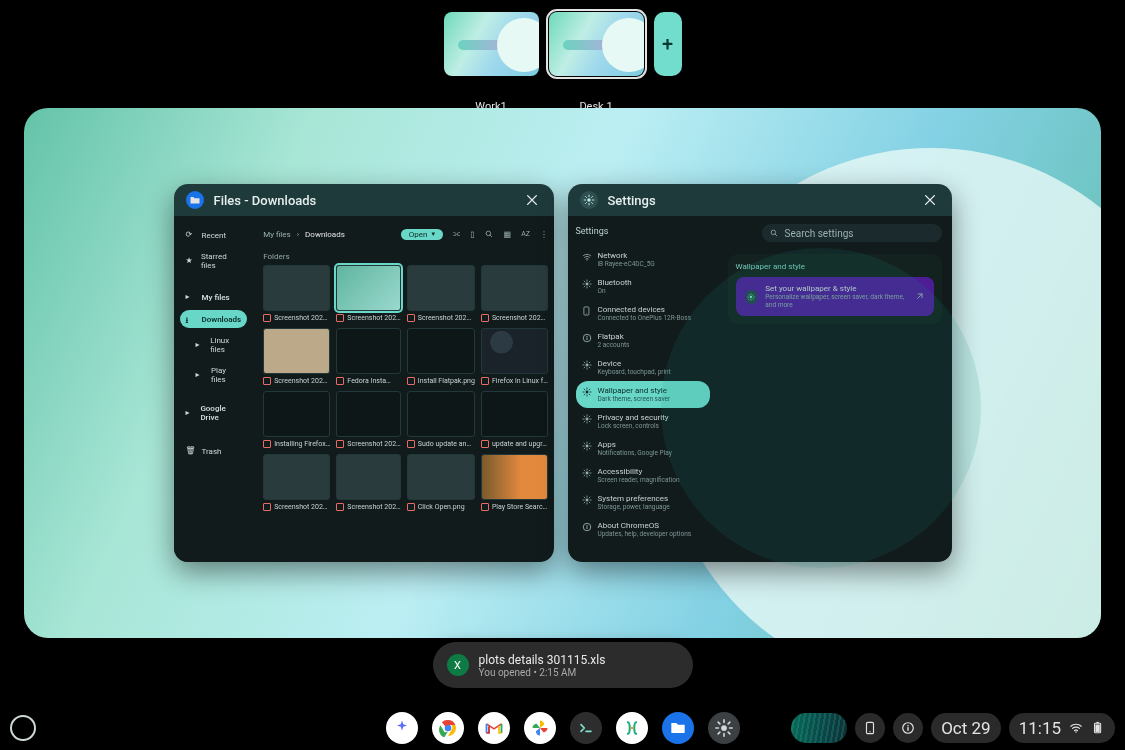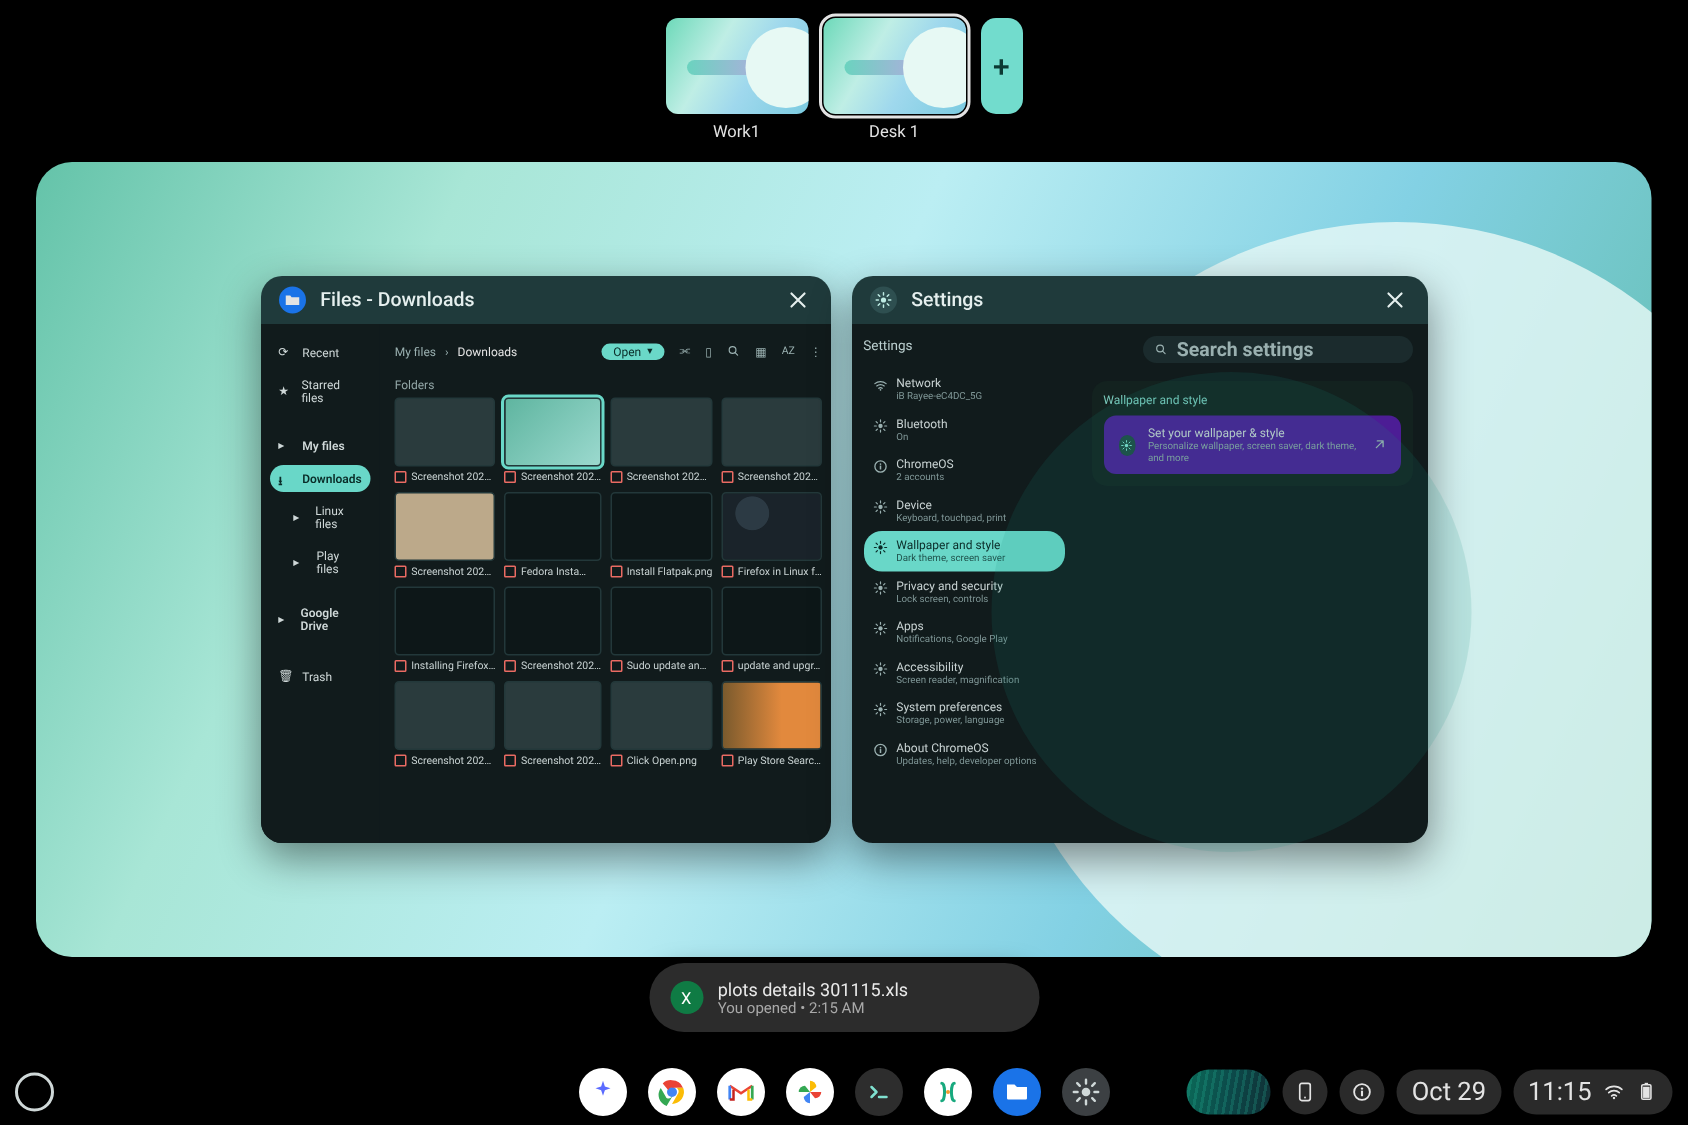--- a/index.html
+++ b/index.html
@@ -11,21 +11,21 @@
     overflow: hidden;
     position: relative;
   }
   
   .desk-strip {
     position: absolute;
     top: 12px; left: 0; right: 0;
     display: flex; justify-content: center; gap: 10px;
   }
   .desk-thumb {
-    display: flex; flex-direction: column; align-items: center; gap: 5px;
+    display: flex; flex-direction: column; align-items: center; gap: 24px;
   }
   .desk-thumb .thumb {
     width: 95px; height: 64px; border-radius: 8px;
     background: linear-gradient(120deg,#6dd9b9 0%,#bfeee5 35%,#9fd8ed 60%,#7bcbe0 100%);
     position: relative; overflow: hidden;
   }
   .desk-thumb .thumb::after{
     content:""; position:absolute; right:-12px; top:6px;
     width:54px; height:54px; border-radius:50%;
     background:#e7f9f4;
@@ -119,21 +119,21 @@
   .s-item{ display:flex; align-items:flex-start; gap:6px; padding:5px 6px; border-radius:12px;}
   .s-item.active{ background:#69d7c8; color:#0a2c28;}
   .s-item .si{ width:10px; height:10px; margin-top:1px; flex:none;}
   .s-item .txt{ display:flex; flex-direction:column;}
   .s-item .t1{ font-size:8px; color:inherit;}
   .s-item .t2{ font-size:6.5px; color:#7f9696;}
   .s-item.active .t2{ color:#0a2c28cc;}
   .settings-main{ flex:1; padding:8px 10px;}
   .search-pill{ height:18px; border-radius:9px; background:#1b2b2d; display:flex; align-items:center; gap:6px; padding:0 8px; width:180px; margin-left:auto;}
   .search-pill svg{ width:9px; height:9px; color:#9ab0b0;}
-  .search-pill .ph{ font-size:13px; color:#9ab0b0;font-weight:bold;}
+  .search-pill .ph{ font-size:10px; color:#9ab0b0;}
   .panel{ margin-top:12px; border-radius:10px; background:#13221f; padding:8px;}
   .panel-title{ font-size:8px; color:#79c9bb; margin-bottom:6px;}
   .panel-row{ background:#4c1d95; border-radius:8px; padding:7px 10px; display:flex; align-items:center; gap:8px;}
   .panel-row .chip{ width:14px; height:14px; border-radius:50%; background:#1f4a43; display:flex; align-items:center; justify-content:center;}
   .panel-row .chip svg{width:8px;height:8px;color:#7fe0cf;}
   .panel-row .rt{ display:flex; flex-direction:column;}
   .panel-row .rt1{ font-size:8px;}
   .panel-row .rt2{ font-size:6.5px; color:#88a3a3;}
   .panel-row .ext{ margin-left:auto;}
   
@@ -458,25 +458,36 @@
                   </svg>
                 </span>
                 <span class="txt">
                   <span class="t1">Bluetooth</span>
                   <span class="t2">On</span>
                 </span>
               </div>
               <div class="s-item">
                 <span class="si">
                   <svg viewBox="0 0 16 16" width="10" height="10" color="#9ab0b0">
+                    <use href="#ic-phone"></use>
+                  </svg>
+                </span>
+                <span class="txt">
+                  <span class="t1">Connected devices</span>
+                  <span class="t2">Connected to OnePlus 12R-Boss</span>
+                </span>
+              </div>
+              <div class="s-item">
+                <span class="si">
+                  <svg viewBox="0 0 16 16" width="10" height="10" color="#9ab0b0">
                     <use href="#ic-info"></use>
                   </svg>
                 </span>
                 <span class="txt">
-                  <span class="t1">ChromeOS</span>
+                  <span class="t1">Flatpak</span>
                   <span class="t2">2 accounts</span>
                 </span>
               </div>
               <div class="s-item">
                 <span class="si">
                   <svg viewBox="0 0 16 16" width="10" height="10" color="#9ab0b0">
                     <use href="#ic-gear"></use>
                   </svg>
                 </span>
                 <span class="txt">

